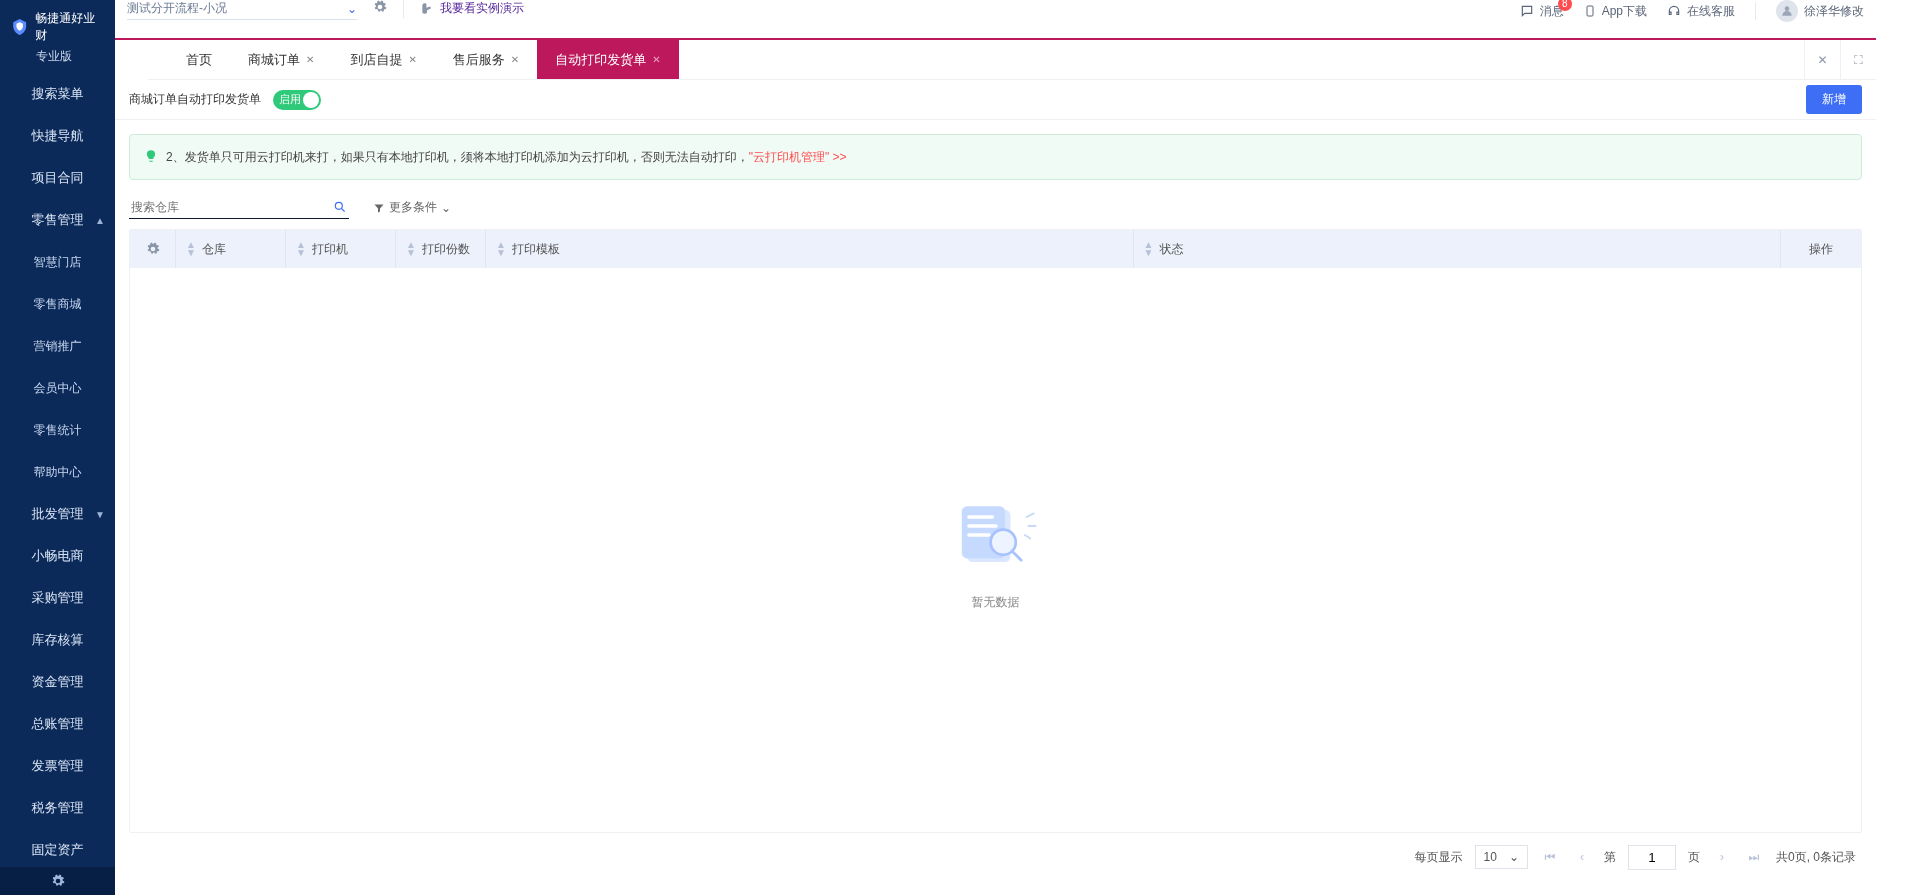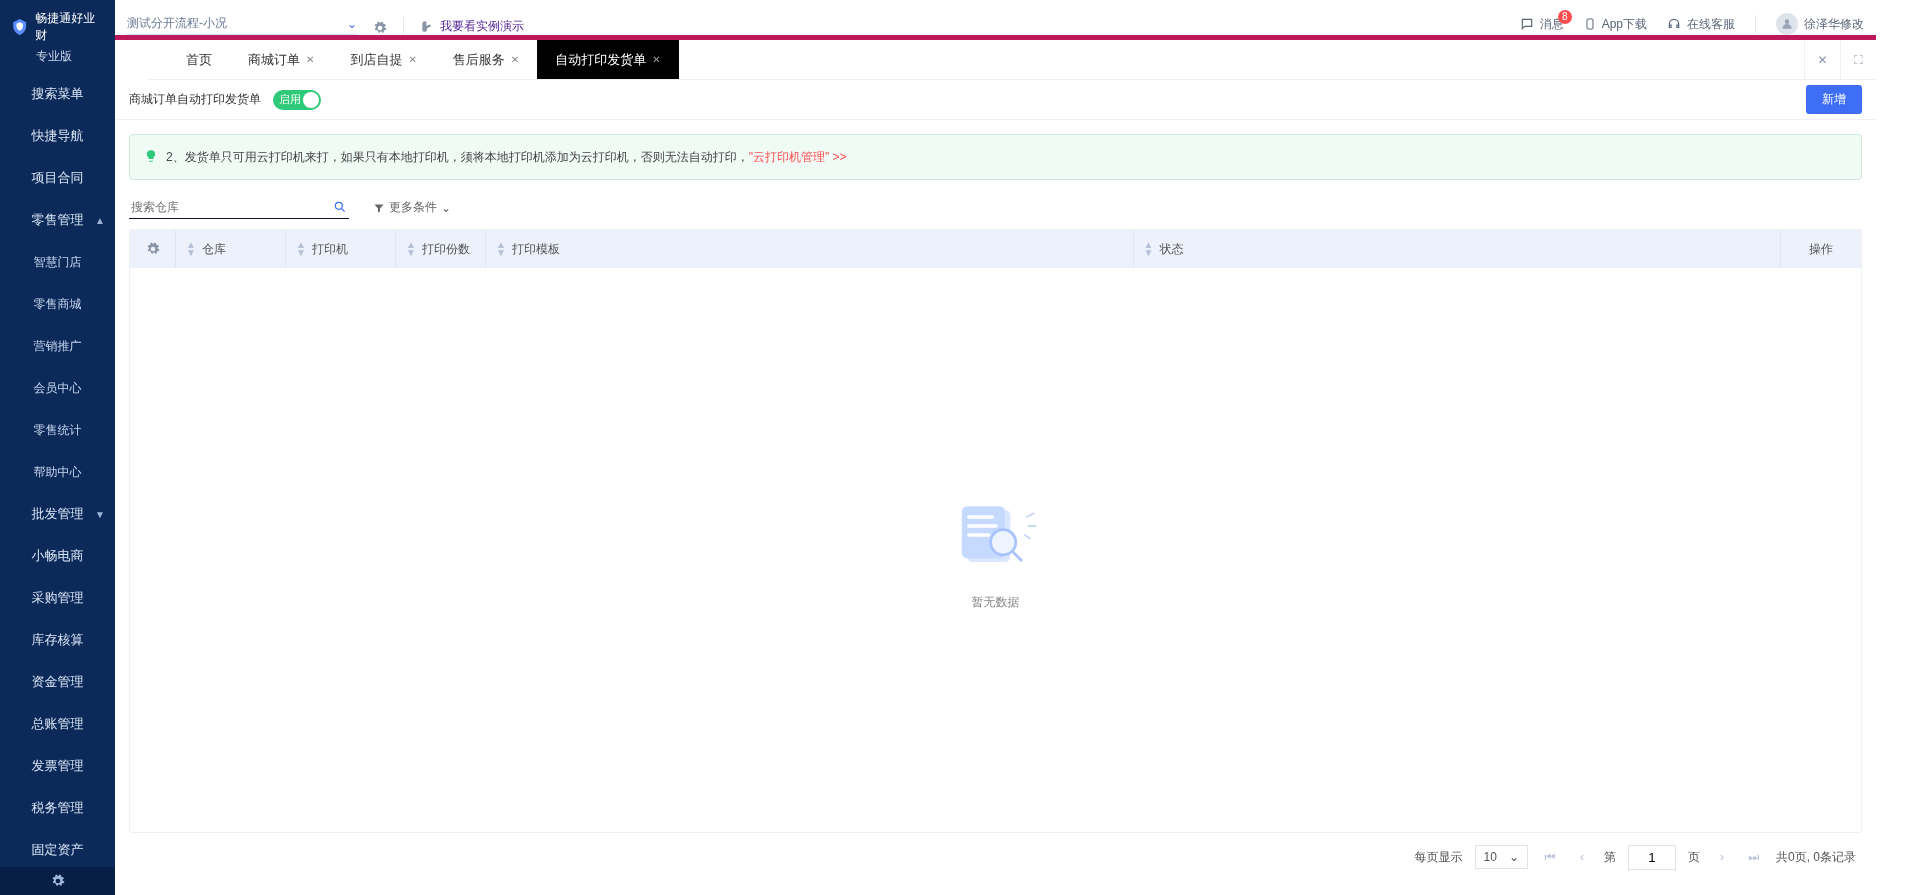--- a/index.html
+++ b/index.html
@@ -15,35 +15,35 @@
 .nav { flex: 1; overflow: auto; }
 .nav-item { display: flex; align-items: center; justify-content: center; height: 42px; color: #dbe5f4; font-size: 13px; cursor: pointer; position: relative; }
 .nav-item.sub { font-size: 12px; color: #c7d6ee; }
 .nav-item .caret { position: absolute; right: 10px; font-size: 10px; color: #9cb3d8; }
 .sidebar-foot { height: 28px; background: #071f44; display: flex; align-items: center; justify-content: center; color: #9fb6da; }
 
 
 .main { flex: 1; display: flex; flex-direction: column; min-width: 0; }
 
 
-.topbar { height: 40px; border-bottom: 5px solid #be185d; display: flex; align-items: flex-end; padding: 0 12px; gap: 16px; }
+.topbar { height: 40px; border-bottom: 2px solid #be185d; display: flex; align-items: flex-start; padding: 0 12px; gap: 16px; }
 .breadcrumb { width: 230px; border-bottom: 1px solid #d9e1ee; display: flex; align-items: center; justify-content: space-between; color: #6a7a94; padding-bottom: 2px; }
 .breadcrumb .chev { color: #3d6ef5; }
 .top-icon { color: #8a96a8; cursor: pointer; }
 .demo-link { display: flex; align-items: center; gap: 6px; color: #4c1d95; }
 .top-right { margin-left: auto; display: flex; align-items: center; gap: 20px; color: #5a6578; }
 .tr-item { display: flex; align-items: center; gap: 6px; cursor: pointer; position: relative; }
 .badge { position: absolute; top: -6px; right: -8px; background: #ff4d4f; color: #fff; font-size: 10px; border-radius: 8px; padding: 0 4px; line-height: 14px; }
 .divider { width: 1px; height: 18px; background: #e6e9ef; }
 .avatar { width: 22px; height: 22px; border-radius: 50%; background: #dfe4ec; display: flex; align-items: center; justify-content: center; color: #9aa6b8; }
 
 
 .tabs-row { height: 40px; border-bottom: 1px solid #eef0f3; display: flex; align-items: stretch; padding-left: 20px; position: relative; margin-left: 33px; }
 .tab { display: flex; align-items: center; padding: 0 18px; font-size: 13px; color: #333; cursor: pointer; gap: 6px; }
-.tab.active { background: #000000; color: #fff; justify-content: space-between; }
+.tab.active { background: #be185d; color: #fff; justify-content: space-between; }
 .tab .close-x { font-size: 10px; opacity: .6; }
 .tabs-right { margin-left: auto; display: flex; align-items: center; }
 .tabs-right .sq { width: 36px; height: 100%; border-left: 1px solid #eef0f3; display: flex; align-items: center; justify-content: center; color: #8a96a8; cursor: pointer; }
 
 
 .toggle-row { height: 40px; border-bottom: 1px solid #eef0f3; display: flex; align-items: center; padding: 0 14px; gap: 12px; }
 .toggle-label { color: #333; }
 .switch { width: 48px; height: 20px; border-radius: 10px; background: #2fc97a; position: relative; display: flex; align-items: center; color: #fff; font-size: 11px; padding-left: 6px; cursor: pointer; }
 .switch .knob { position: absolute; right: 2px; top: 2px; width: 16px; height: 16px; border-radius: 50%; background: #fff; }
 .btn-primary { margin-left: auto; background: #3d6ef5; color: #fff; border-radius: 3px; padding: 6px 16px; cursor: pointer; }

